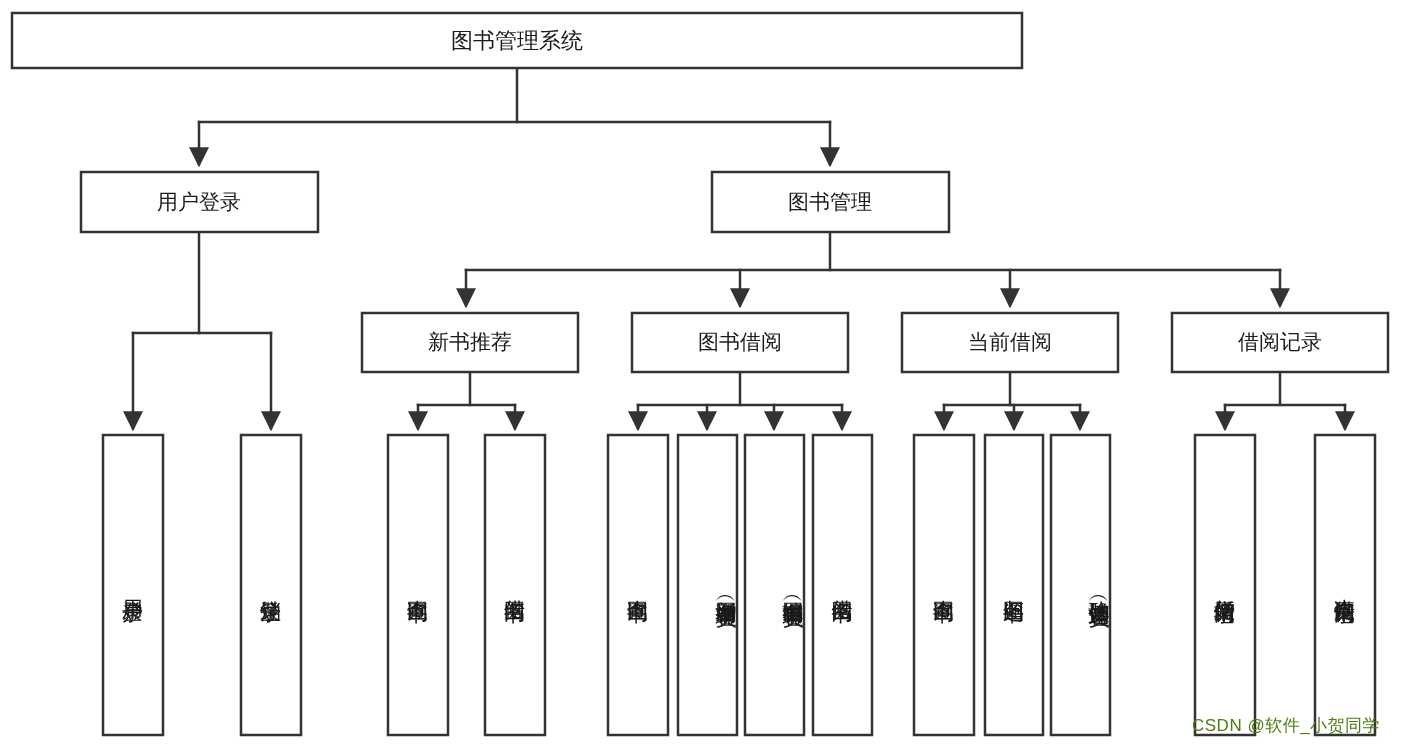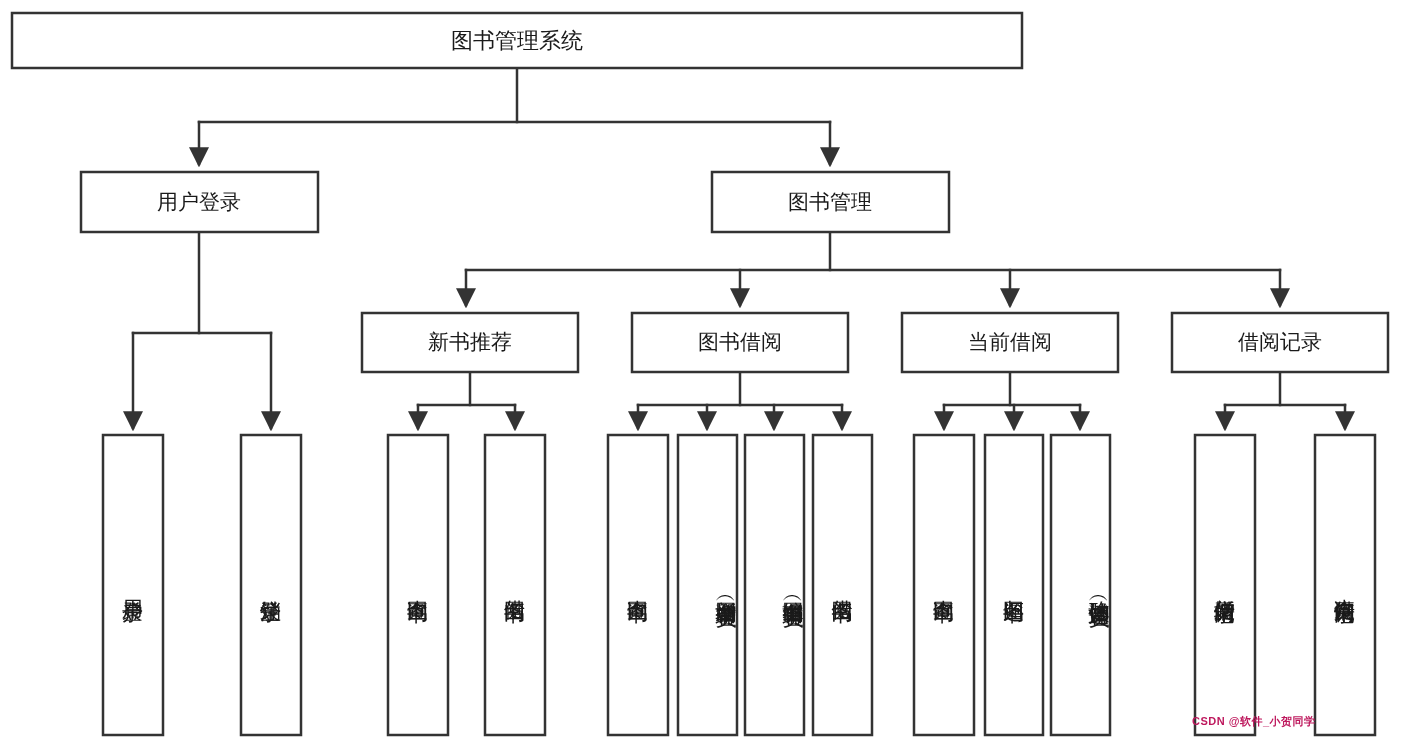--- a/index.html
+++ b/index.html
@@ -68,25 +68,24 @@
     pointer-events: none;
   }
   .leaf-label.centered {
     align-items: center;
   }
   .watermark {
     position: absolute;
     left: 1192px;
     top: 714px;
     font-family: "Liberation Sans", "DejaVu Sans", sans-serif;
-    font-size: 11px;
-    color: #be185d;
+    font-size: 17px;
+    color: #4d7c0f;
     white-space: nowrap;
     letter-spacing: 0.5px;
-    font-weight: bold;
   }
 </style>
 </head>
 <body>
 
 <div id="diagram-root">
 
   <svg class="diagram" viewBox="0 0 1405 747" xmlns="http://www.w3.org/2000/svg">
 
     <defs>

